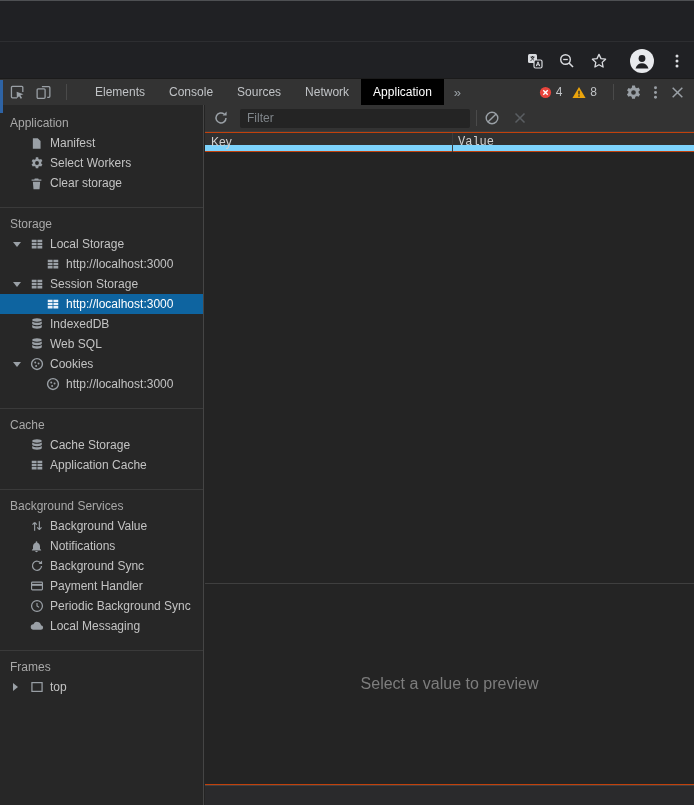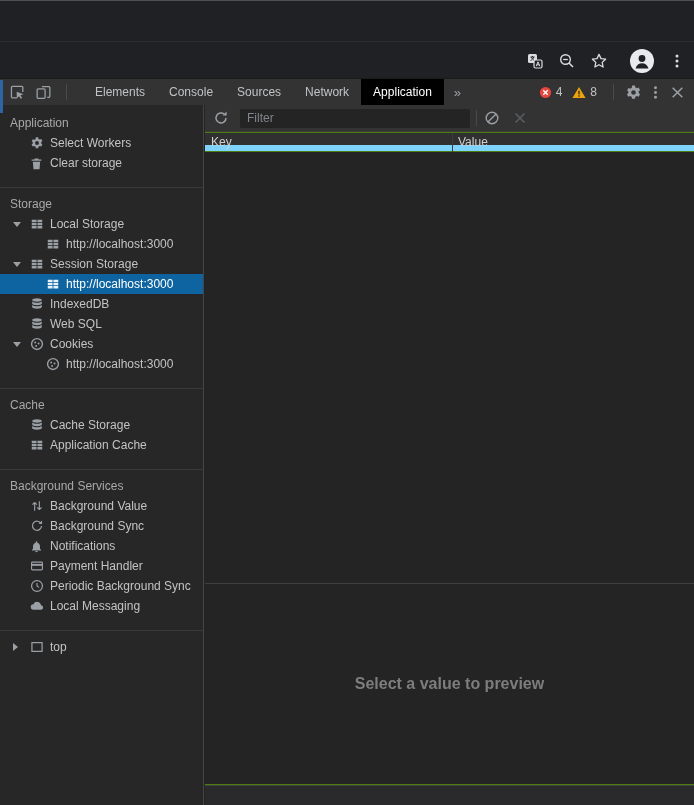--- a/index.html
+++ b/index.html
@@ -42,41 +42,41 @@
   .row { height:20px; display:flex; align-items:center; padding-left:13px; color:#c3c3c3; cursor:pointer; white-space:nowrap; }
   .row .exp { width:16px; display:flex; align-items:center; justify-content:flex-start; flex:0 0 16px; }
   .row .icon { width:15px; height:15px; display:flex; align-items:center; justify-content:center; margin-right:6px; color:#9aa0a6; flex:0 0 15px; }
   .row.sub { padding-left:29px; }
   .row.selected { background:#0e64a0; color:#ffffff; }
   .row.selected .icon { color:#e8f1fa; }
   .tri-down { width:0; height:0; border-left:4px solid transparent; border-right:4px solid transparent; border-top:5px solid #9aa0a6; }
   .tri-right { width:0; height:0; border-top:4px solid transparent; border-bottom:4px solid transparent; border-left:5px solid #9aa0a6; }
 
   
-  .main { position:absolute; left:205px; top:0; width:489px; height:700px; background:#4d7c0f; }
+  .main { position:absolute; left:205px; top:0; width:489px; height:700px; background:#c2410c; }
   .panel-toolbar { position:absolute; left:0; top:0; width:100%; height:27px; background:#333333;
                    border-bottom:1px solid #3c3c3c; display:flex; align-items:center; padding-left:7px; }
   .filter { width:230px; height:19px; margin-left:10px; background:#242424; border:none; border-radius:2px;
             color:#c6c6c6; font-family:"Liberation Sans", sans-serif; font-size:12px; padding:0 7px; outline:none; }
   .filter::placeholder { color:#80868b; }
   .pt-icon { width:18px; height:18px; display:flex; align-items:center; justify-content:center; color:#9aa0a6; cursor:pointer; }
   .pt-icon.disabled { color:#5a5e62; cursor:default; }
 
   .grid-header { position:absolute; left:0; top:28px; width:100%; height:18px; background:#303030;
                  border-bottom:6px solid #7dd3fc; display:flex; }
   .grid-header .col { line-height:18px; color:#cfcfcf; padding-left:6px; }
   .grid-header .col.key { width:247px; }
-  .grid-header .col.value { flex:1; }
+  .grid-header .col.value { flex:1;font-family:Liberation Mono, monospace; }
   .col-divider { position:absolute; left:247px; top:28px; width:1px; height:450px; background:#3c3c3c; }
   .grid-body { position:absolute; left:0; top:47px; width:100%; height:431px; background:#242424; }
   .hdiv1 { position:absolute; left:0; top:478px; width:100%; height:1px; background:#3f3f3f; }
 
   .preview { position:absolute; left:0; top:479px; width:100%; height:200px; background:#242424;
              display:flex; align-items:center; justify-content:center; }
-  .preview-msg { color:#7d7d7d; font-size:16px; font-weight:bold; }
+  .preview-msg { color:#7d7d7d; font-size:16px; font-weight:normal; }
 
   .footer { position:absolute; left:0; bottom:0; width:100%; height:20px; background:#2a2a2c; border-top:1px solid #414141; }
 
   svg { display:block; }
 </style>
 </head>
 <body>
 
 <div id="app">
 
@@ -189,20 +189,29 @@
 
   <div class="content">
 
     <div class="sidebar">
 
       <div class="section">
         <div class="sec-title">Application</div>
         <div class="row">
           <span class="exp"></span>
           <span class="icon">
+              <svg width="13" height="13" viewBox="0 0 16 16">
+                <path d="M3.5 1.5h6L13 5v9.5H3.5z" fill="currentColor"></path>
+              </svg>
+            </span>
+          <span class="lbl">Manifest</span>
+        </div>
+        <div class="row">
+          <span class="exp"></span>
+          <span class="icon">
               <svg width="14" height="14" viewBox="0 0 16 16">
                 <path fill-rule="evenodd" fill="currentColor" d="M9.4 1.5l.3 1.8c.5.2 1 .4 1.4.8l1.7-.7 1.4 2.4-1.4 1.1c0 .3.1.5.1.8s0 .5-.1.8l1.4 1.1-1.4 2.4-1.7-.7c-.4.3-.9.6-1.4.8l-.3 1.8H6.6l-.3-1.8c-.5-.2-1-.4-1.4-.8l-1.7.7-1.4-2.4 1.4-1.1c0-.3-.1-.5-.1-.8s0-.5.1-.8L1.9 6.1l1.4-2.4 1.7.7c.4-.3.9-.6 1.4-.8l.3-2.1h2.7zM8 10.2A2.2 2.2 0 1 0 8 5.8a2.2 2.2 0 0 0 0 4.4z"></path>
               </svg>
             </span>
           <span class="lbl">Select Workers</span>
         </div>
         <div class="row">
           <span class="exp"></span>
           <span class="icon">
               <svg width="13" height="13" viewBox="0 0 16 16">
@@ -330,39 +339,39 @@
           <span class="icon">
               <svg width="14" height="14" viewBox="0 0 16 16">
                 <path d="M5.3 13.5V4M5.3 4 2.8 6.5M5.3 4l2.5 2.5M10.7 2.5V12M10.7 12l-2.5-2.5M10.7 12l2.5-2.5" stroke="currentColor" stroke-width="1.3" fill="none"></path>
               </svg>
             </span>
           <span class="lbl">Background Value</span>
         </div>
         <div class="row">
           <span class="exp"></span>
           <span class="icon">
+              <svg width="13" height="13" viewBox="0 0 16 16">
+                <path fill="currentColor" d="M8 15c.9 0 1.6-.7 1.6-1.5H6.4C6.4 14.3 7.1 15 8 15zM8 1.6a1 1 0 0 0-1 1v.7C5 3.9 3.7 5.7 3.7 7.8v3.1L2.3 12.2v.7h11.4v-.7l-1.4-1.3V7.8c0-2.1-1.3-3.9-3.3-4.5v-.7a1 1 0 0 0-1-1z"></path>
+              </svg>
+            </span>
+          <span class="lbl">Notifications</span>
+        </div>
+        <div class="row">
+          <span class="exp"></span>
+          <span class="icon">
               <svg width="14" height="14" viewBox="0 0 16 16">
                 <path d="M12.6 5.3A5.2 5.2 0 1 0 13.2 8" stroke="currentColor" stroke-width="1.4" fill="none"></path>
                 <path d="M13.8 1.8v4h-4z" fill="currentColor"></path>
               </svg>
             </span>
           <span class="lbl">Background Sync</span>
         </div>
         <div class="row">
           <span class="exp"></span>
           <span class="icon">
-              <svg width="13" height="13" viewBox="0 0 16 16">
-                <path fill="currentColor" d="M8 15c.9 0 1.6-.7 1.6-1.5H6.4C6.4 14.3 7.1 15 8 15zM8 1.6a1 1 0 0 0-1 1v.7C5 3.9 3.7 5.7 3.7 7.8v3.1L2.3 12.2v.7h11.4v-.7l-1.4-1.3V7.8c0-2.1-1.3-3.9-3.3-4.5v-.7a1 1 0 0 0-1-1z"></path>
-              </svg>
-            </span>
-          <span class="lbl">Notifications</span>
-        </div>
-        <div class="row">
-          <span class="exp"></span>
-          <span class="icon">
               <svg width="14" height="14" viewBox="0 0 16 16">
                 <rect x="1.8" y="3.5" width="12.4" height="9" rx="1" fill="none" stroke="currentColor" stroke-width="1.3"></rect>
                 <rect x="1.8" y="5.6" width="12.4" height="2.2" fill="currentColor"></rect>
               </svg>
             </span>
           <span class="lbl">Payment Handler</span>
         </div>
         <div class="row">
           <span class="exp"></span>
           <span class="icon">
@@ -378,20 +387,21 @@
           <span class="icon">
               <svg width="14" height="14" viewBox="0 0 16 16">
                 <path fill="currentColor" d="M12.6 7.1A4.6 4.6 0 0 0 3.9 5.9 3.2 3.2 0 0 0 4.2 12.3h8a2.6 2.6 0 0 0 .4-5.2z"></path>
               </svg>
             </span>
           <span class="lbl">Local Messaging</span>
         </div>
       </div>
 
       <div class="section">
+        <div class="sec-title">Frames</div>
         <div class="row">
           <span class="exp">
               <i class="tri-right"></i>
             </span>
           <span class="icon">
               <svg width="14" height="14" viewBox="0 0 16 16">
                 <rect x="2.2" y="3" width="11.6" height="10" fill="none" stroke="currentColor" stroke-width="1.4"></rect>
               </svg>
             </span>
           <span class="lbl">top</span>

